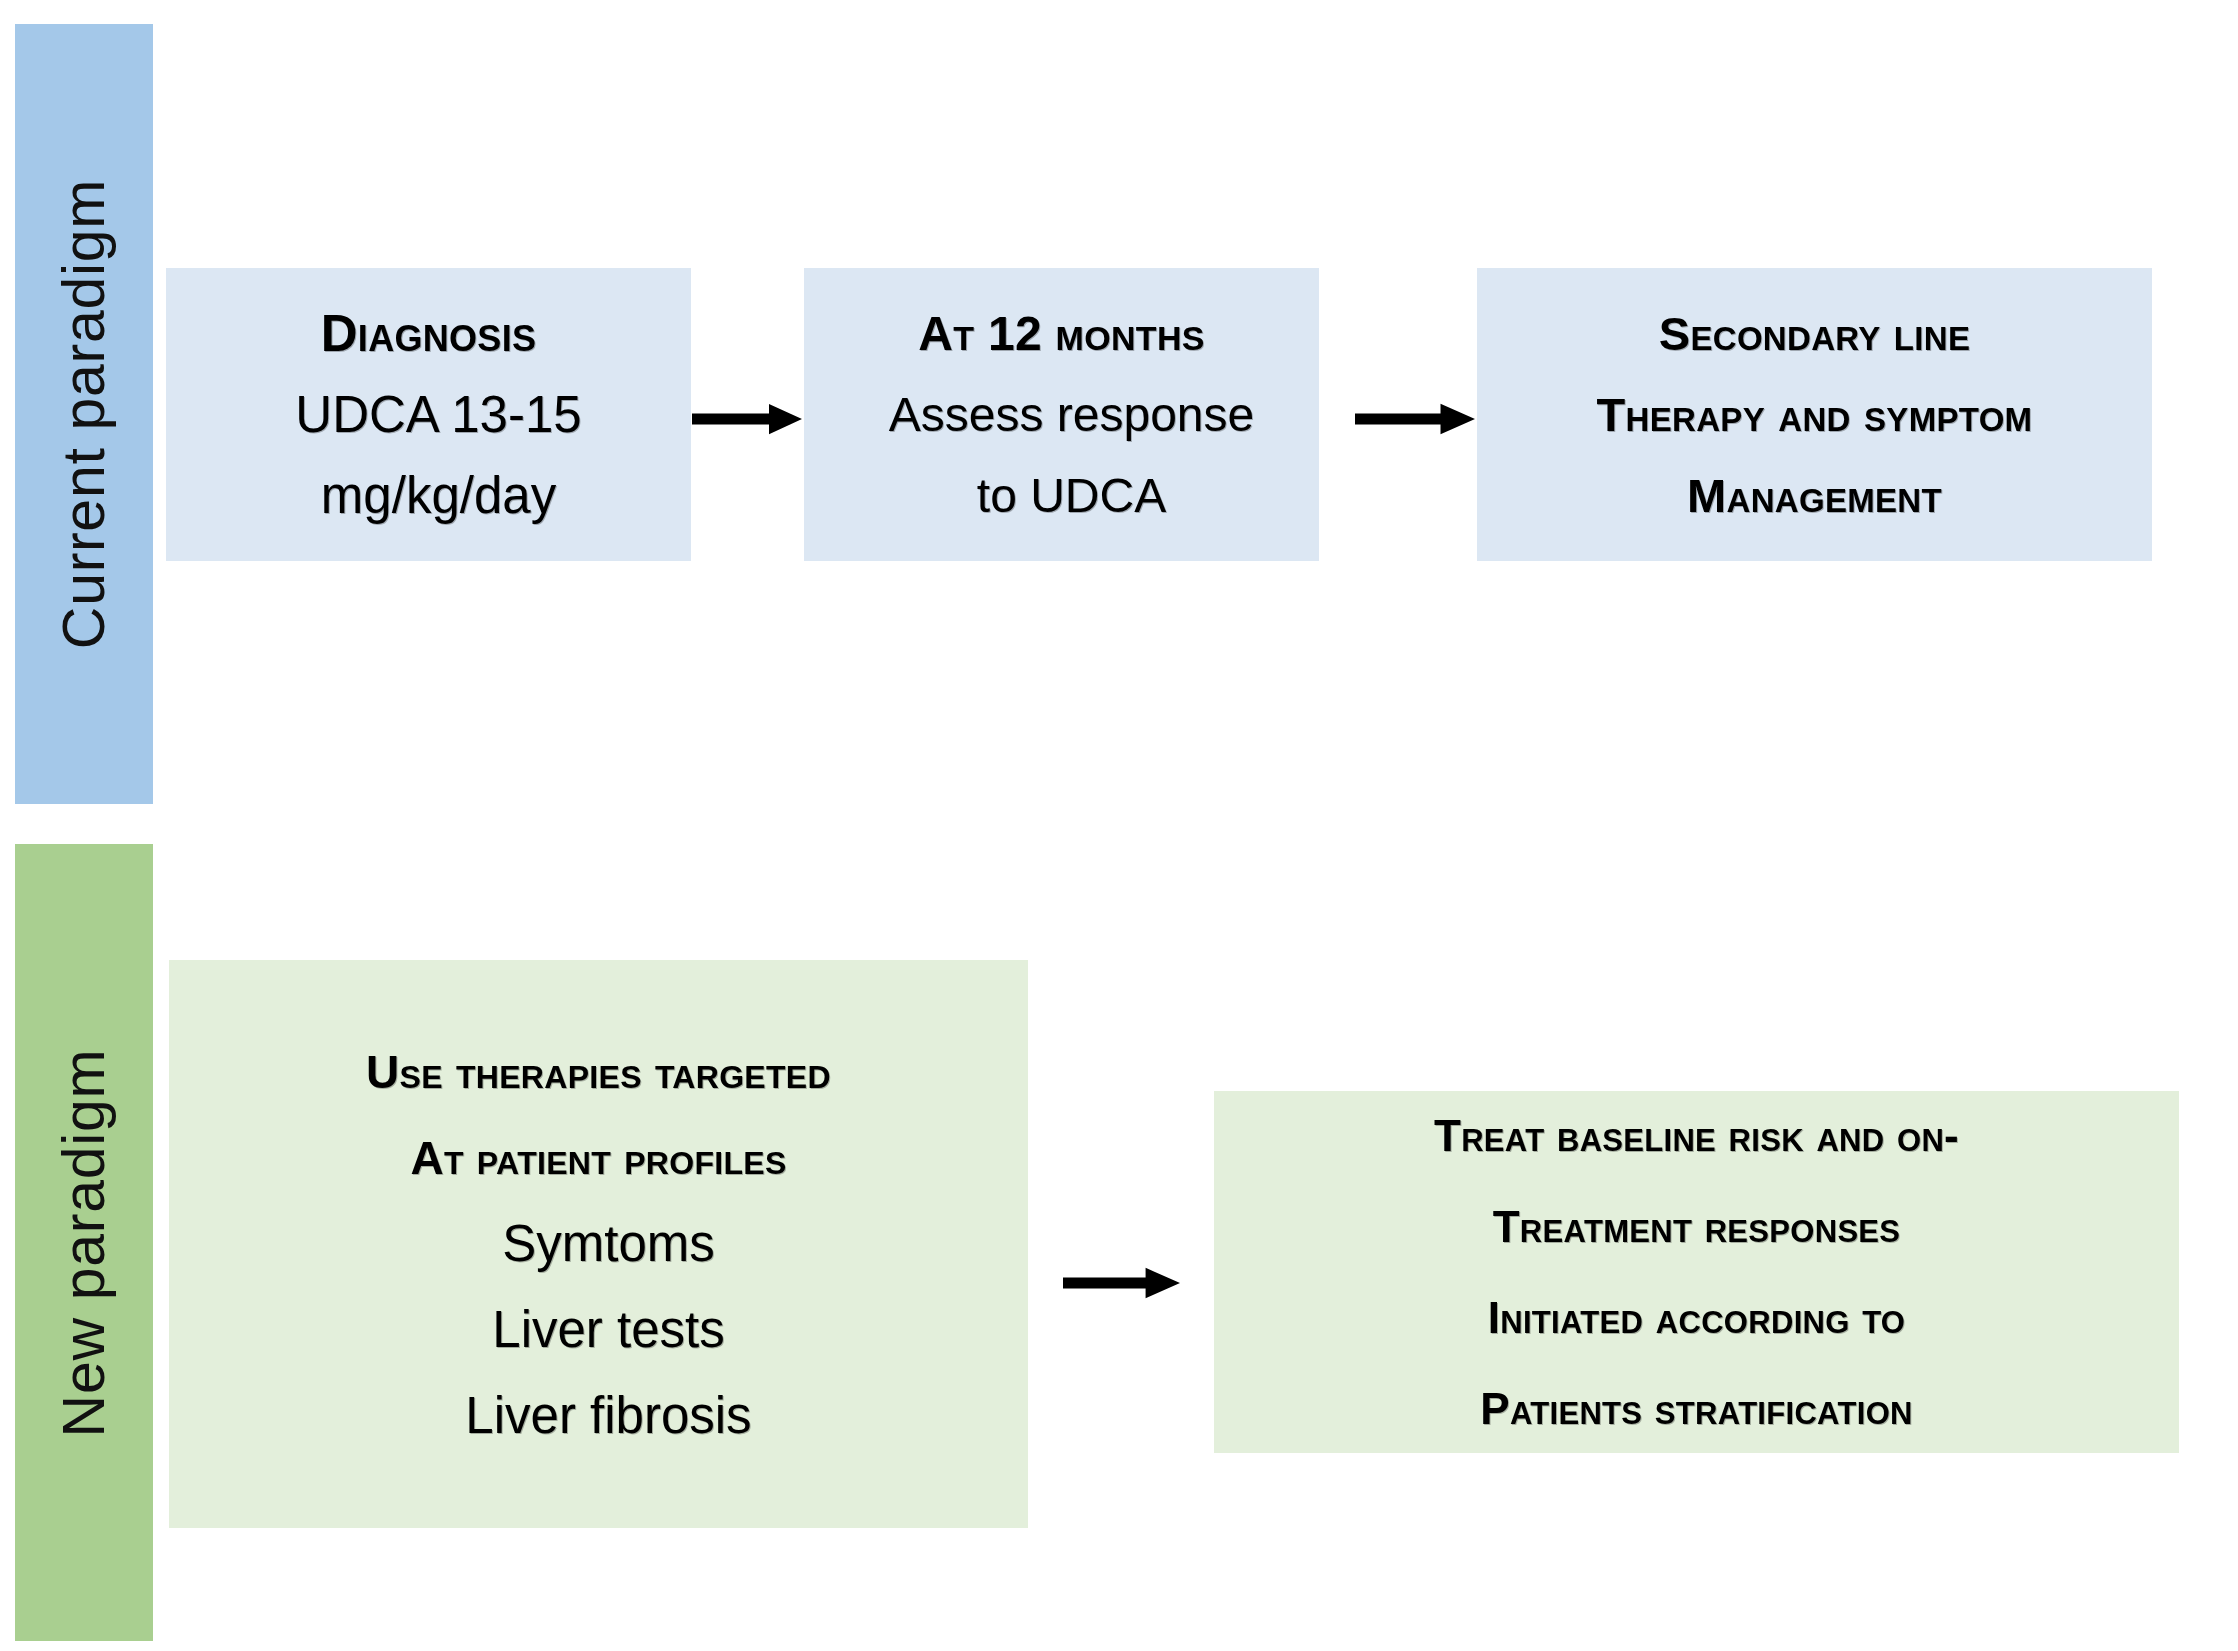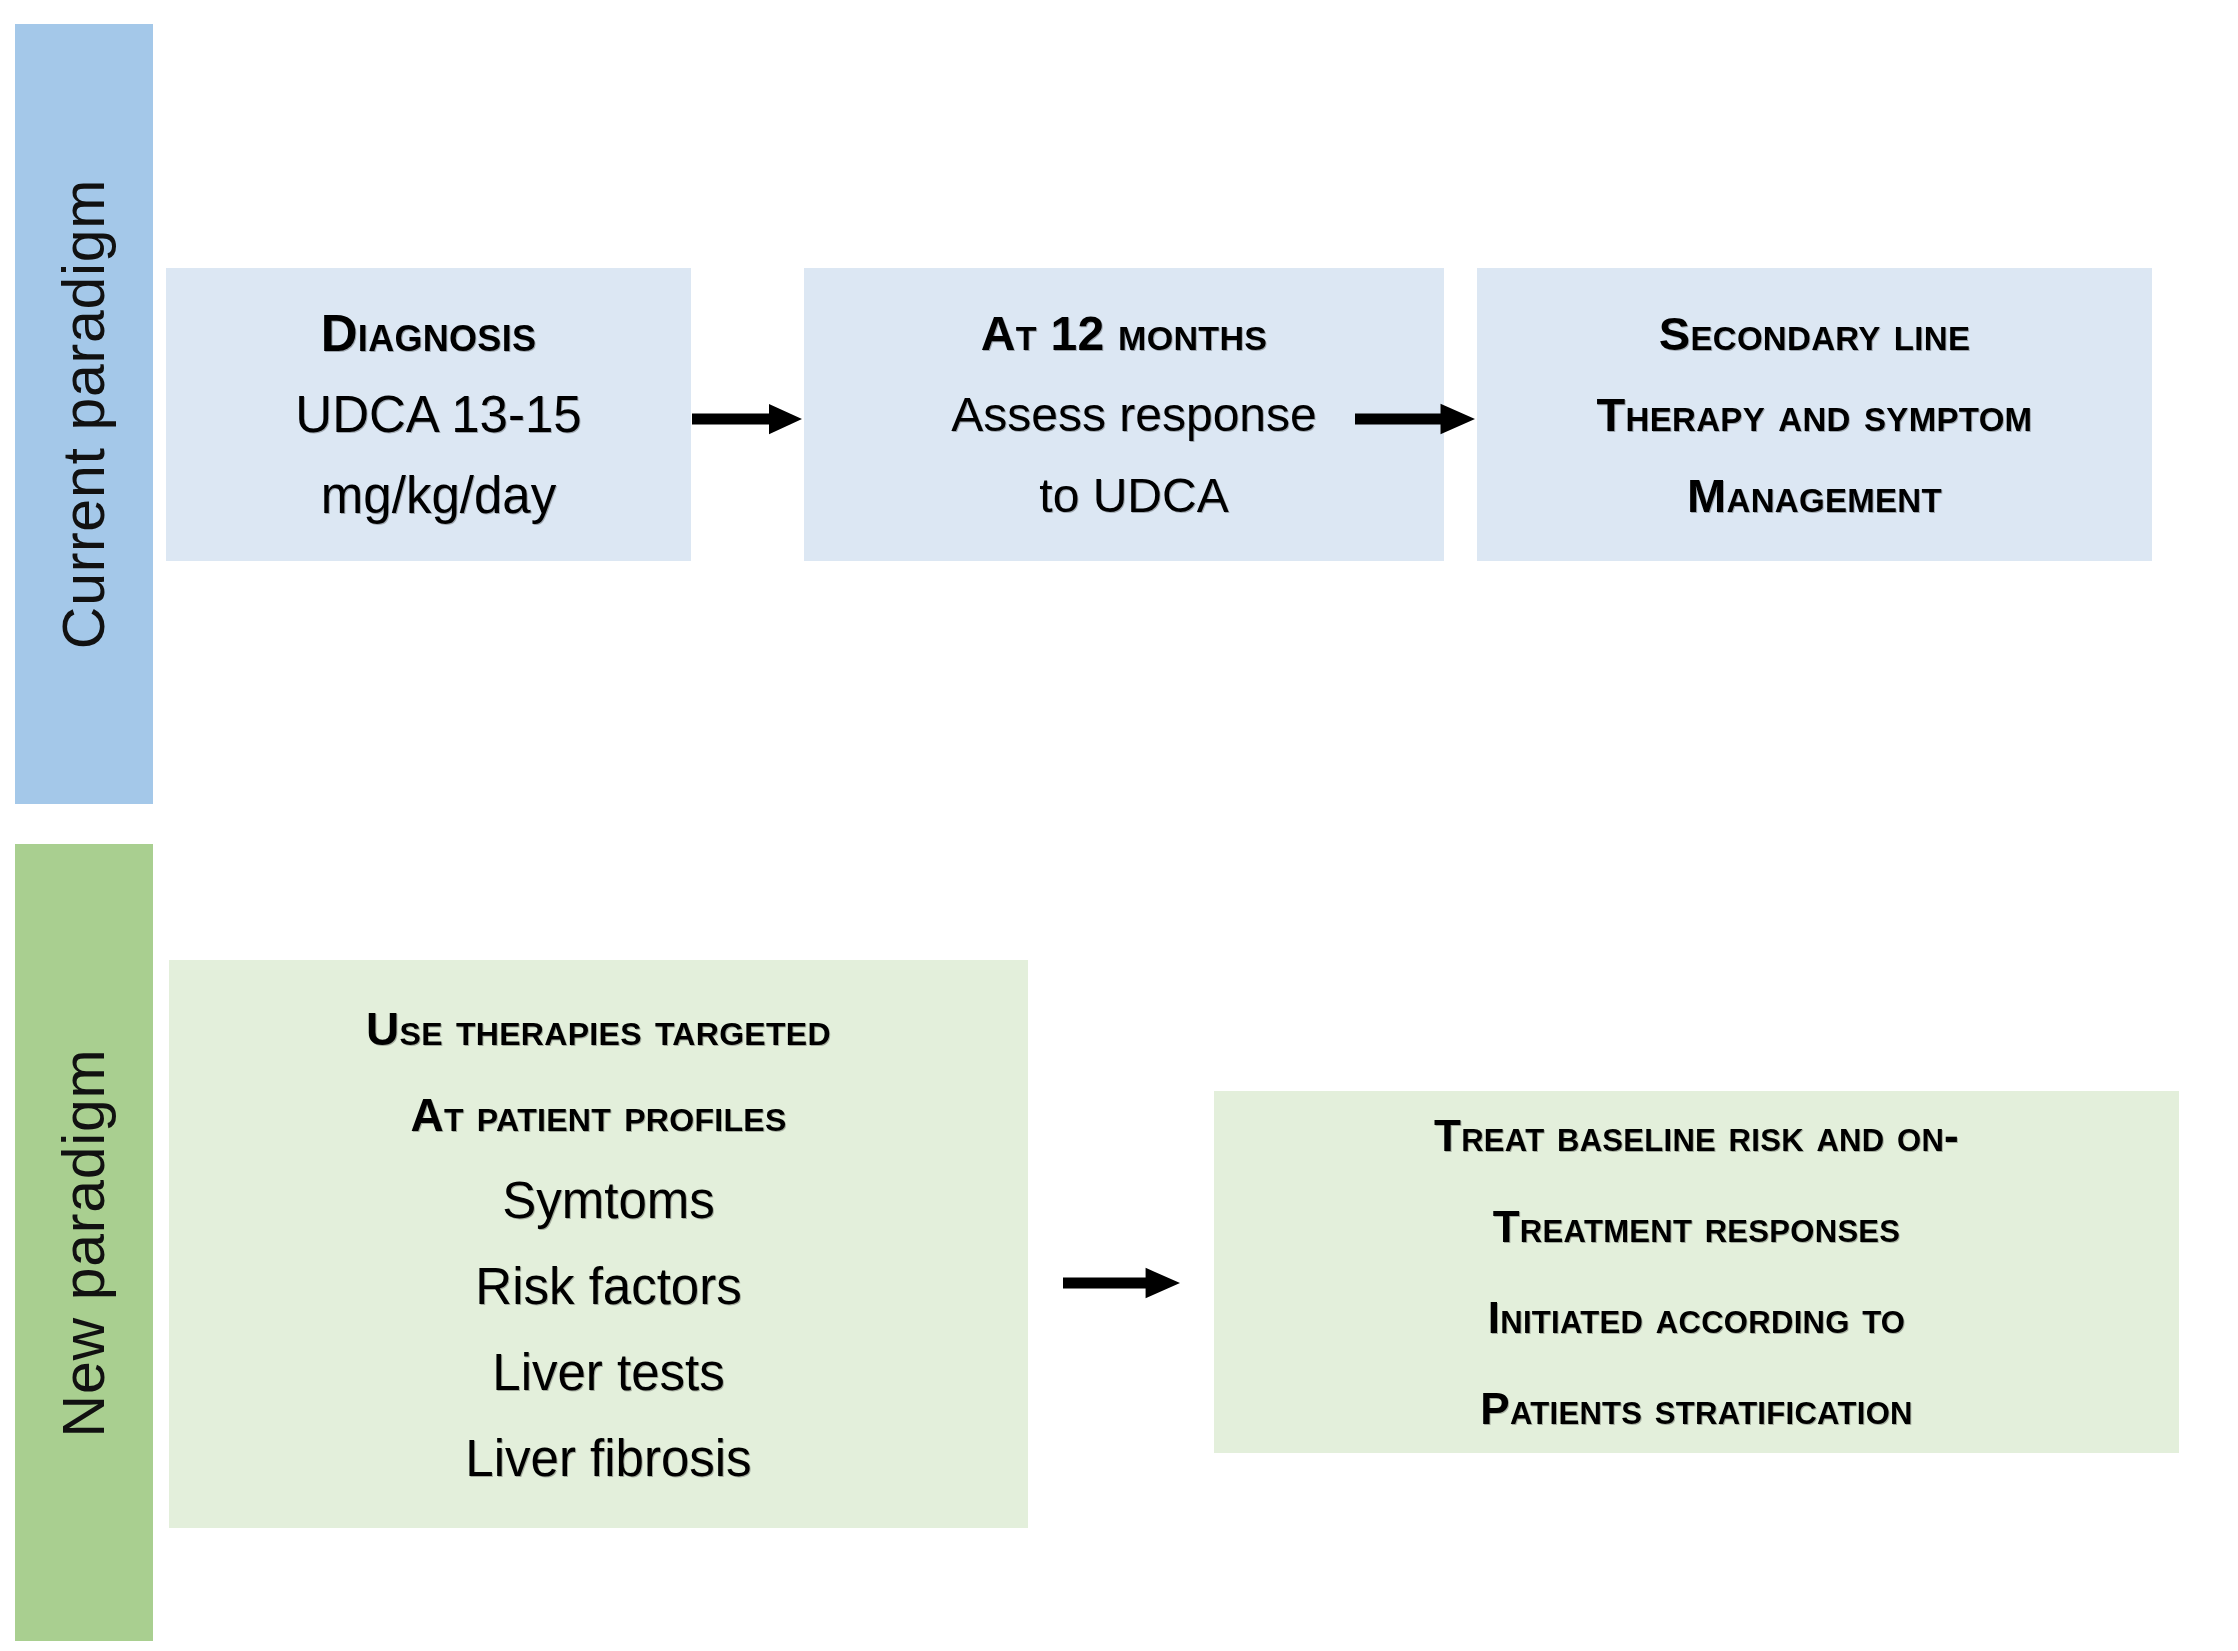--- a/index.html
+++ b/index.html
@@ -41,21 +41,21 @@
   .pbox.green{background:#e3efdb;}
 
   .ln{display:block;white-space:nowrap;text-shadow:1px 1px 0 rgba(0,0,0,.28);}
   .caps{font-variant:small-caps;text-transform:lowercase;font-weight:700;letter-spacing:0.3px;}
   .caps::first-letter{text-transform:uppercase;}
   .plain{font-weight:400;margin-left:20px;}
   .b{font-weight:800;}
 
   
   #box-diagnosis{left:166px;top:268px;width:525px;height:293px;}
-  #box-assess   {left:804px;top:268px;width:640px;height:293px;}
+  #box-assess   {left:804px;top:268px;width:515px;height:293px;}
   #box-secondary{left:1477px;top:268px;width:675px;height:293px;}
 
   #box-diagnosis .ln{font-size:51px;line-height:81px;}
   #box-assess    .ln{font-size:48px;line-height:81px;}
   #box-secondary .ln{font-size:47px;line-height:81px;}
 
   
   #box-profiles {left:169px;top:960px;width:859px;height:568px;}
   #box-treat    {left:1214px;top:1091px;width:965px;height:362px;}
 
@@ -110,21 +110,20 @@
   </div>
 
   <div class="rail" id="rail-new">
     <span class="rail-label">New paradigm</span>
   </div>
 
   <div class="pbox green" id="box-profiles">
     <span class="ln caps">Use therapies targeted</span>
     <span class="ln caps">at patient profiles</span>
     <span class="ln plain">Symtoms</span>
-    <span class="ln plain">Risk factors</span>
     <span class="ln plain">Liver tests</span>
     <span class="ln plain">Liver fibrosis</span>
   </div>
 
   <div class="pbox green" id="box-treat">
     <span class="ln caps">Treat baseline risk and on-</span>
     <span class="ln caps">treatment responses</span>
     <span class="ln caps">initiated according to</span>
     <span class="ln caps">patients stratification</span>
   </div>

